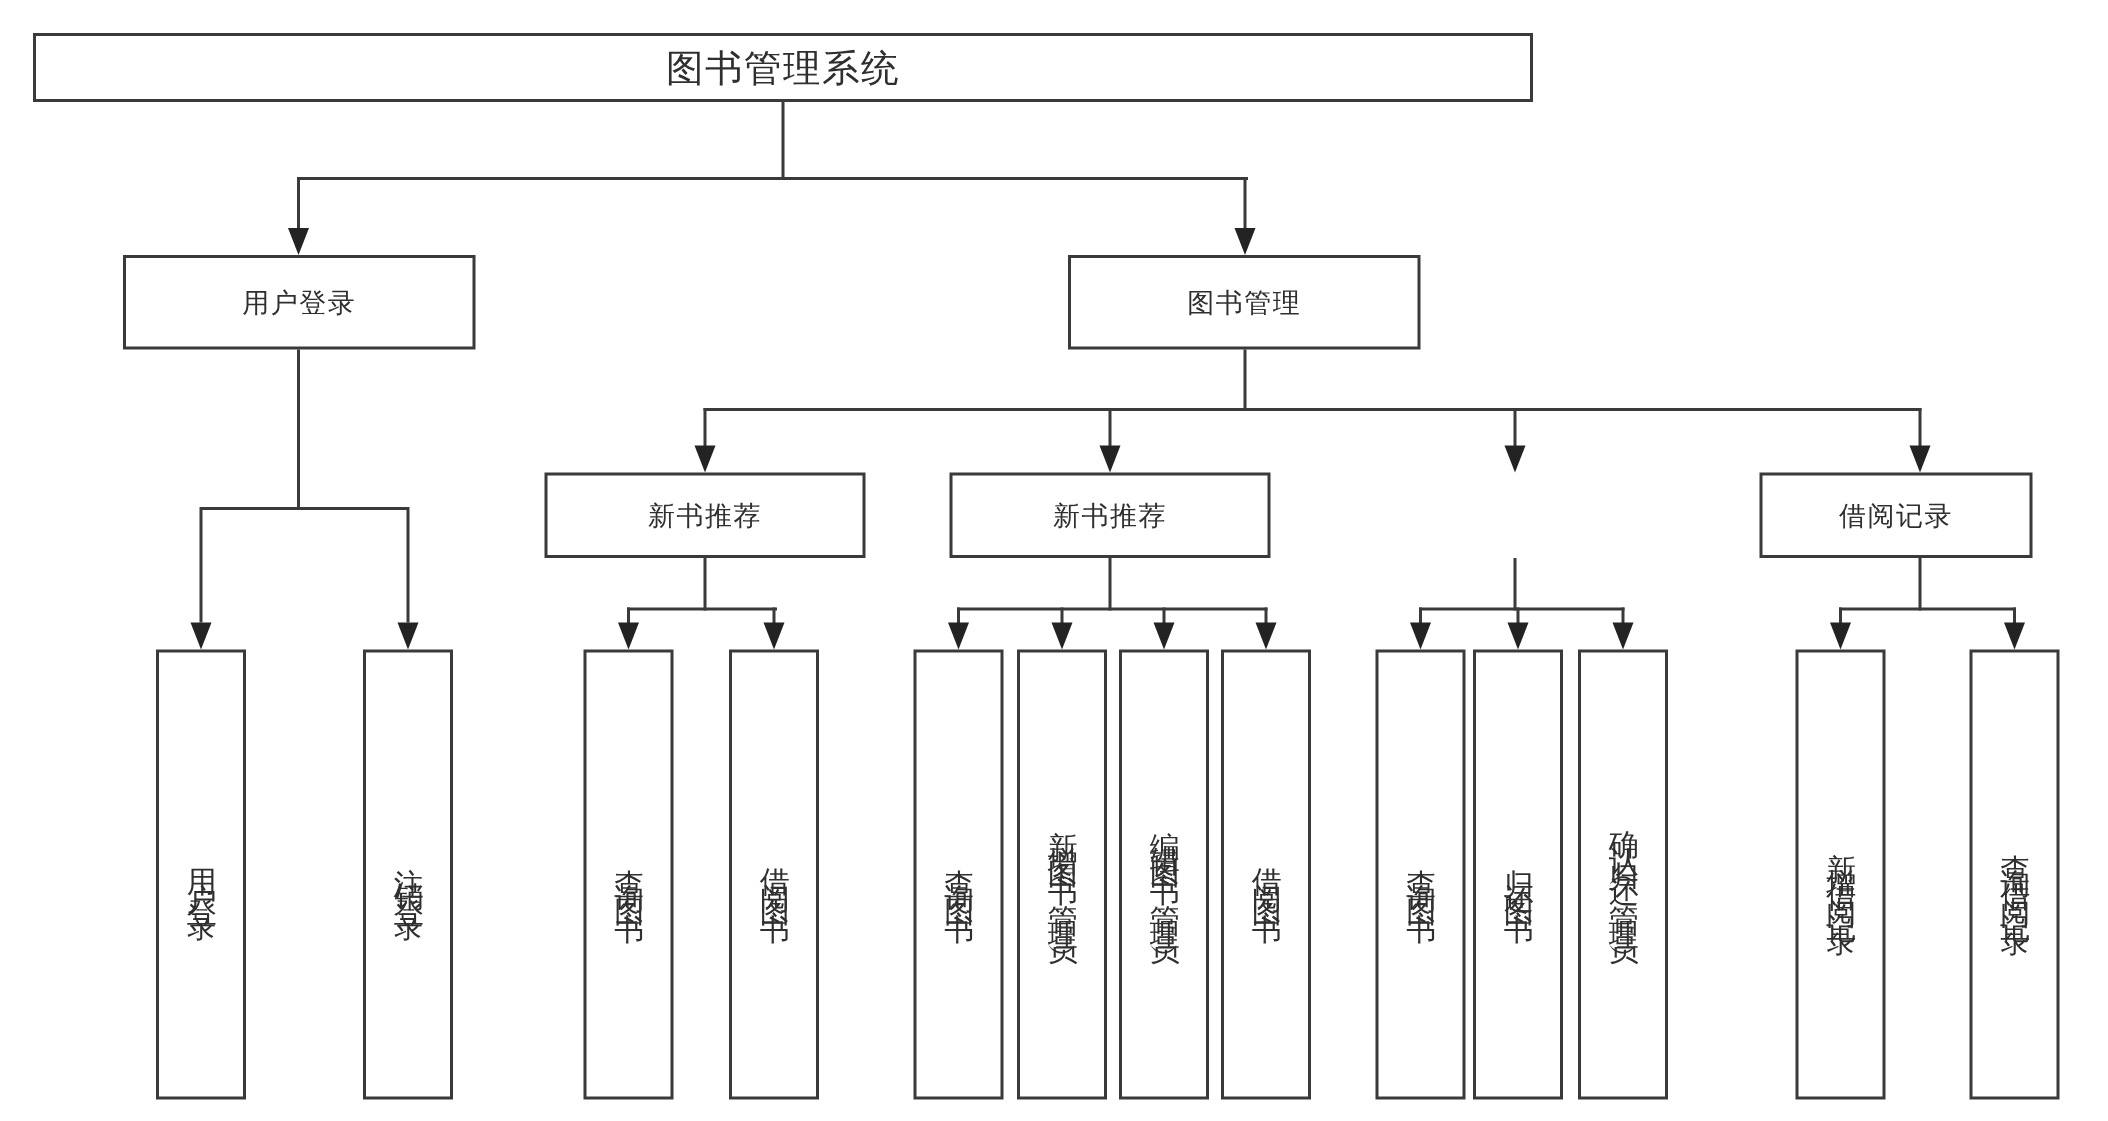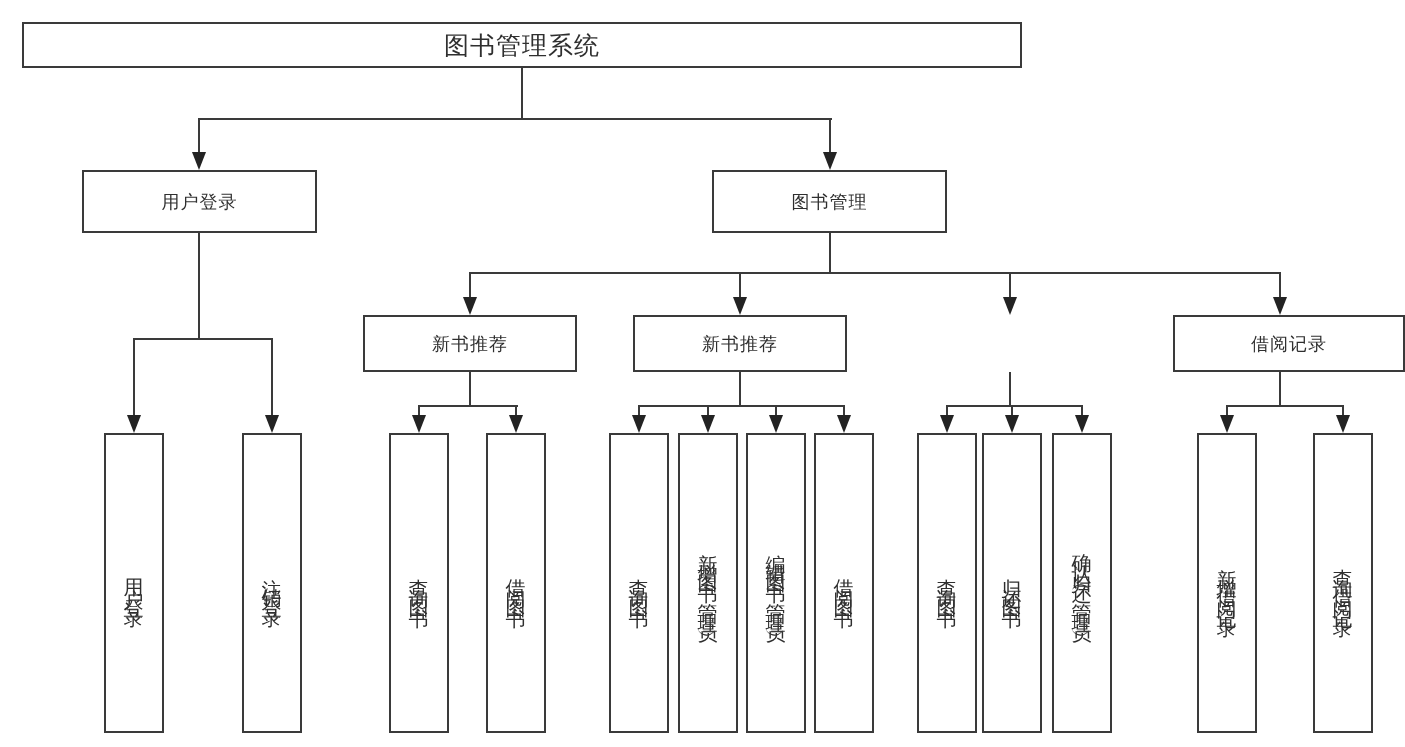--- a/index.html
+++ b/index.html
@@ -88,21 +88,21 @@
   <div class="ar" style="left:1003px;top:297px"></div>
   <div class="lv" style="left:1279px;top:272px;height:27px"></div>
   <div class="ar" style="left:1273px;top:297px"></div>
 
   <div class="box h3" style="left:363px;top:315px;width:214px;height:57px">
     <span>新书推荐</span>
   </div>
   <div class="box h3" style="left:633px;top:315px;width:214px;height:57px">
     <span>新书推荐</span>
   </div>
-  <div class="box h3" style="left:1173px;top:315px;width:232px;height:57px">
+  <div class="box h3" style="left:1173px;top:315px;width:182px;height:57px">
     <span>借阅记录</span>
   </div>
 
   <div class="lv" style="left:469px;top:372px;height:35px"></div>
   <div class="lh" style="left:418px;top:405px;width:100px"></div>
   <div class="lv" style="left:418px;top:405px;height:12px"></div>
   <div class="ar" style="left:412px;top:415px"></div>
   <div class="lv" style="left:515px;top:405px;height:12px"></div>
   <div class="ar" style="left:509px;top:415px"></div>
 

